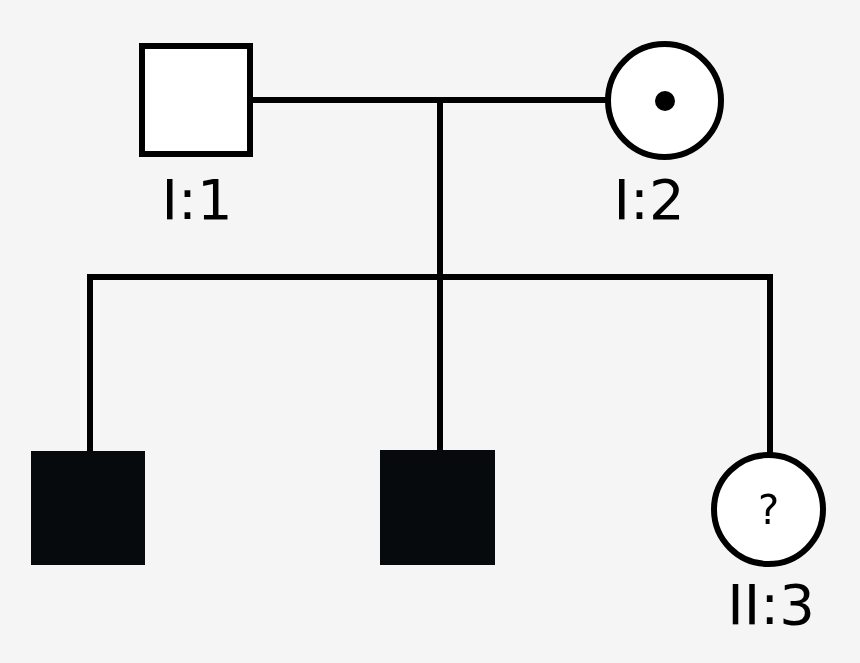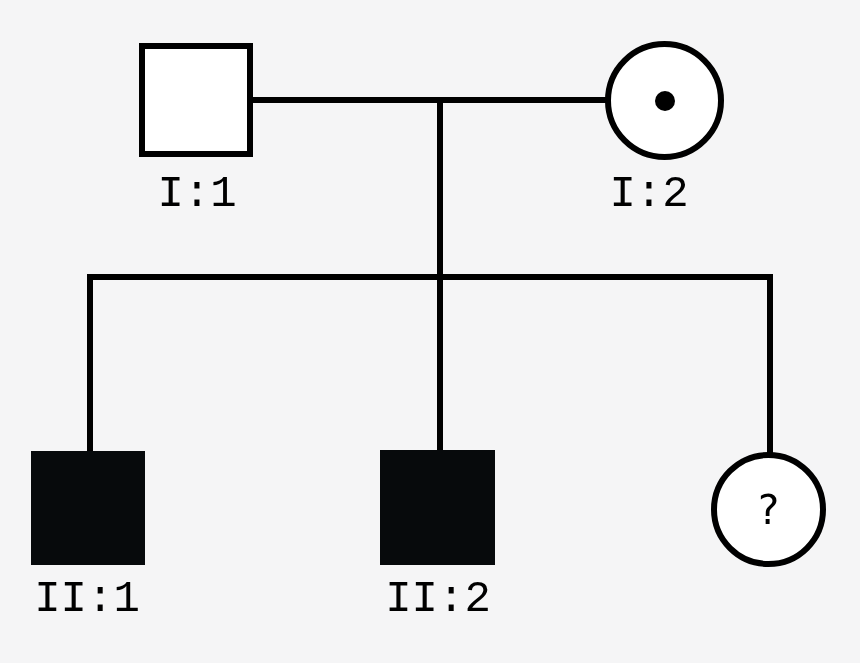--- a/index.html
+++ b/index.html
@@ -35,26 +35,25 @@
     background: #000;
     border-radius: 50%;
   }
   .qmark {
     font-size: 40px;
     color: #000;
     line-height: 1;
   }
   .plabel {
     position: absolute;
-    font-size: 44px;
+    font-size: 56px;
     line-height: 1;
     color: #000;
     white-space: nowrap;
     transform: translateX(-50%);
-    font-family: Liberation Mono, monospace;
   }
 </style>
 </head>
 <body>
 
 <div class="canvas">
 
   <div class="line" style="left:250px; top:97px; width:360px; height:6px;"></div>
   <div class="line" style="left:437px; top:100px; width:6px; height:177px;"></div>
   <div class="line" style="left:87px; top:274px; width:686px; height:6px;"></div>
@@ -71,16 +70,15 @@
   <div class="shape sq-filled" style="left:31px; top:451px;"></div>
 
   <div class="shape sq-filled" style="left:380px; top:450px; width:115px; height:115px;"></div>
 
   <div class="shape circle-open" style="left:711px; top:452px; width:115px; height:115px;">
     <span class="qmark">?</span>
   </div>
 
   <div class="plabel" style="left:197px; top:172px;">I:1</div>
   <div class="plabel" style="left:649px; top:172px;">I:2</div>
-  <div class="plabel" style="left:87px; top:577px;">II:1</div>
-  <div class="plabel" style="left:438px; top:577px;">II:2</div>
+  <div class="plabel" style="left:771px; top:577px;">II:3</div>
 
 </div>
 
 </body></html>

